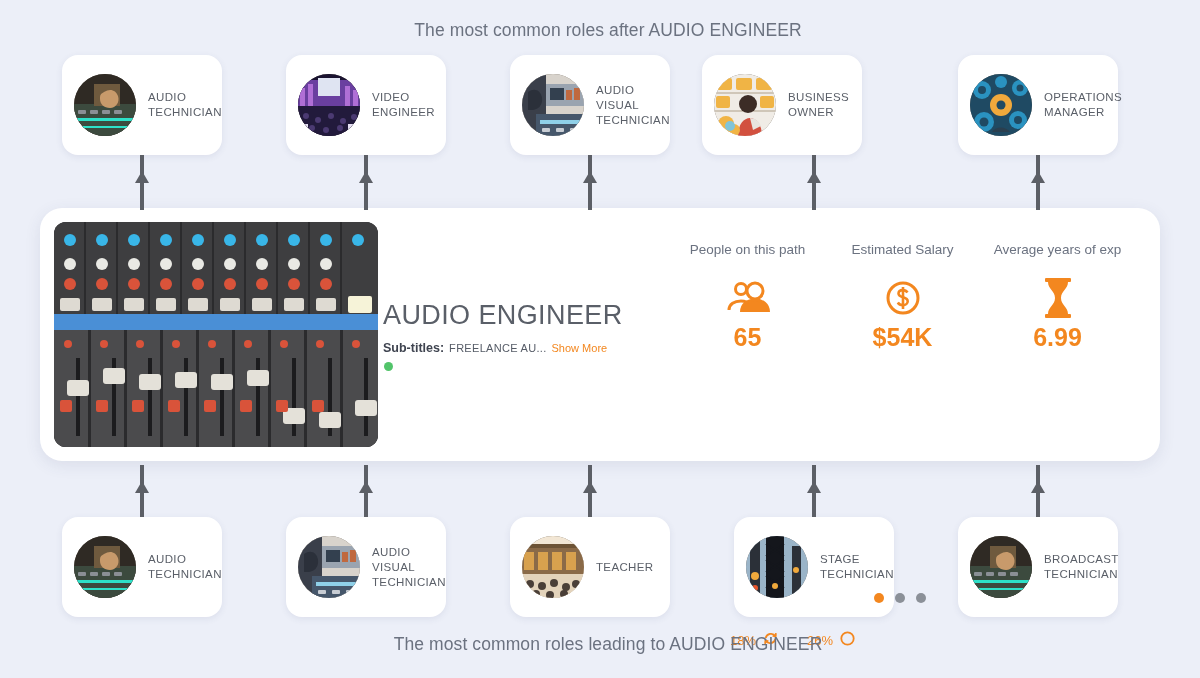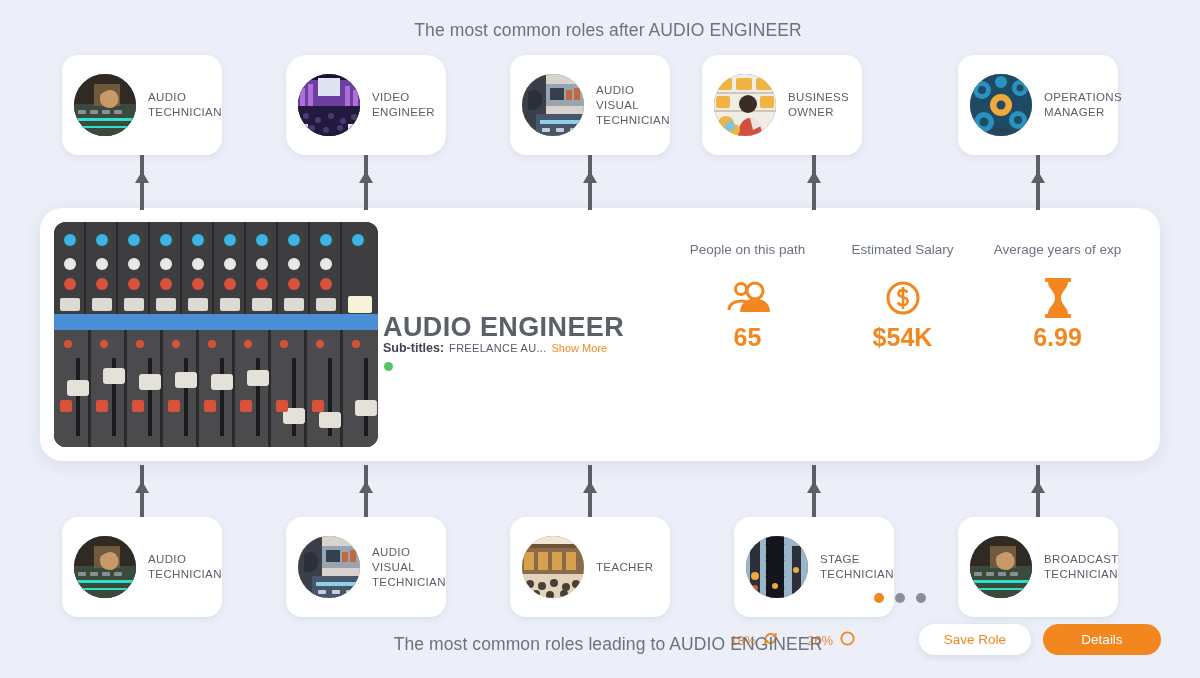--- a/index.html
+++ b/index.html
@@ -77,23 +77,23 @@
   }
   .main-image {
     position: absolute; left: 14px; top: 14px;
     width: 324px; height: 225px;
     border-radius: 12px; overflow: hidden;
     background: #3b3b3d;
   }
   .main-image svg { display: block; width: 324px; height: 225px; }
 
   .role-title {
-    position: absolute; left: 343px; top: 104px;
+    position: absolute; left: 343px; top: 92px;
     font-size: 27px; color: #5a5f68; letter-spacing: .4px;
-    font-weight: 700;
+    font-weight: 400;
   }
   .subtitles {
     position: absolute; left: 343px; top: 133px;
     font-size: 12.5px; color: #3f4450;
     display: flex; align-items: baseline; gap: 5px;
   }
   .subtitles .lbl   { font-weight: bold; }
   .subtitles .value { font-size: 11px; color: #555b66; letter-spacing: .3px; }
   .subtitles .more  { color: #f3871f; font-size: 11px; cursor: pointer; }
   .status-dot {
@@ -168,21 +168,21 @@
               <rect x="4" y="36" width="8" height="4" rx="1"></rect>
               <rect x="16" y="36" width="8" height="4" rx="1"></rect>
     <rect x="28" y="36" width="8" height="4" rx="1"></rect>
               <rect x="40" y="36" width="8" height="4" rx="1"></rect>
             </g>
           </svg>
         </div>
         <div class="role-label">AUDIO
 TECHNICIAN</div>
       </div>
-      <div class="role-card" style="left: 286px; border-radius: 20px;">
+      <div class="role-card" style="left: 286px;">
         <div class="role-thumb">
           <svg viewBox="0 0 62 62">
             <rect width="62" height="62" fill="#1a1330"></rect>
     <rect y="6" width="62" height="26" fill="#6a3fa0"></rect>
     <rect x="20" y="4" width="22" height="18" fill="#dfe4f2"></rect>
     <g fill="#b06fd6">
               <rect x="2" y="14" width="5" height="18"></rect>
               <rect x="10" y="10" width="5" height="22"></rect>
     <rect x="47" y="12" width="5" height="20"></rect>
               <rect x="55" y="16" width="5" height="16"></rect>
@@ -613,24 +613,20 @@
             </svg></span>
         </div>
         <div class="metric">
           <span>26%</span>
                   <span><svg width="17" height="17" viewBox="0 0 17 17" fill="none" stroke="#f3871f" stroke-width="1.8">
       <circle cx="8.5" cy="8.5" r="6.2"></circle>
             </svg></span>
         </div>
       </div>
 
-    <div class="actions">
-      <button class="btn btn-save">Save Role</button>
-      <button class="btn btn-details">Details</button>
-    </div>
 
   </div>
 
   <div class="caption caption-bottom">The most common roles leading to AUDIO ENGINEER</div>
 <div class="arrow arrow-top" style="left: 135px;">
       <div class="shaft"></div>
       <div class="head"></div>
     </div>
     <div class="arrow arrow-top" style="left: 359px;">
       <div class="shaft"></div>

